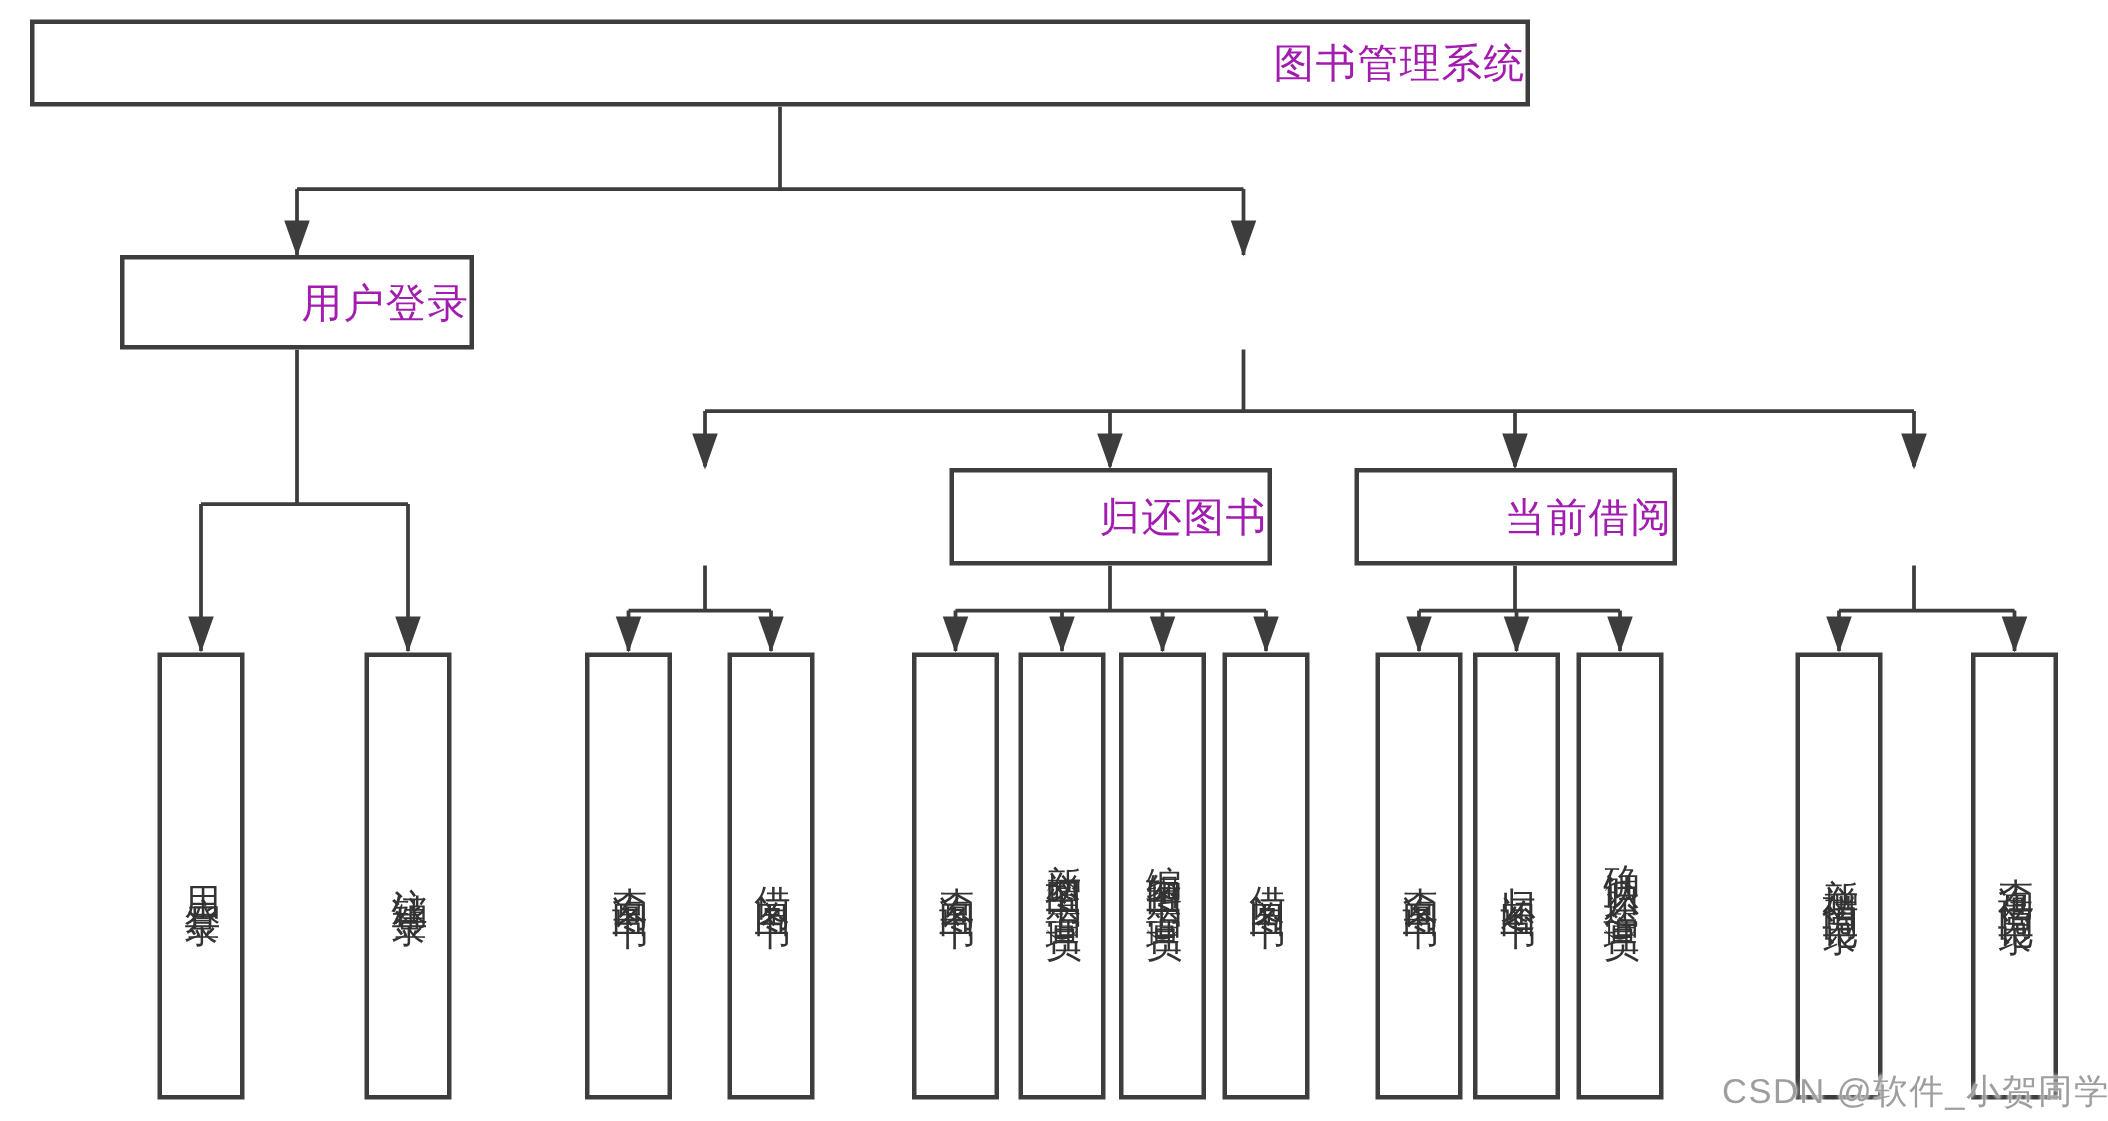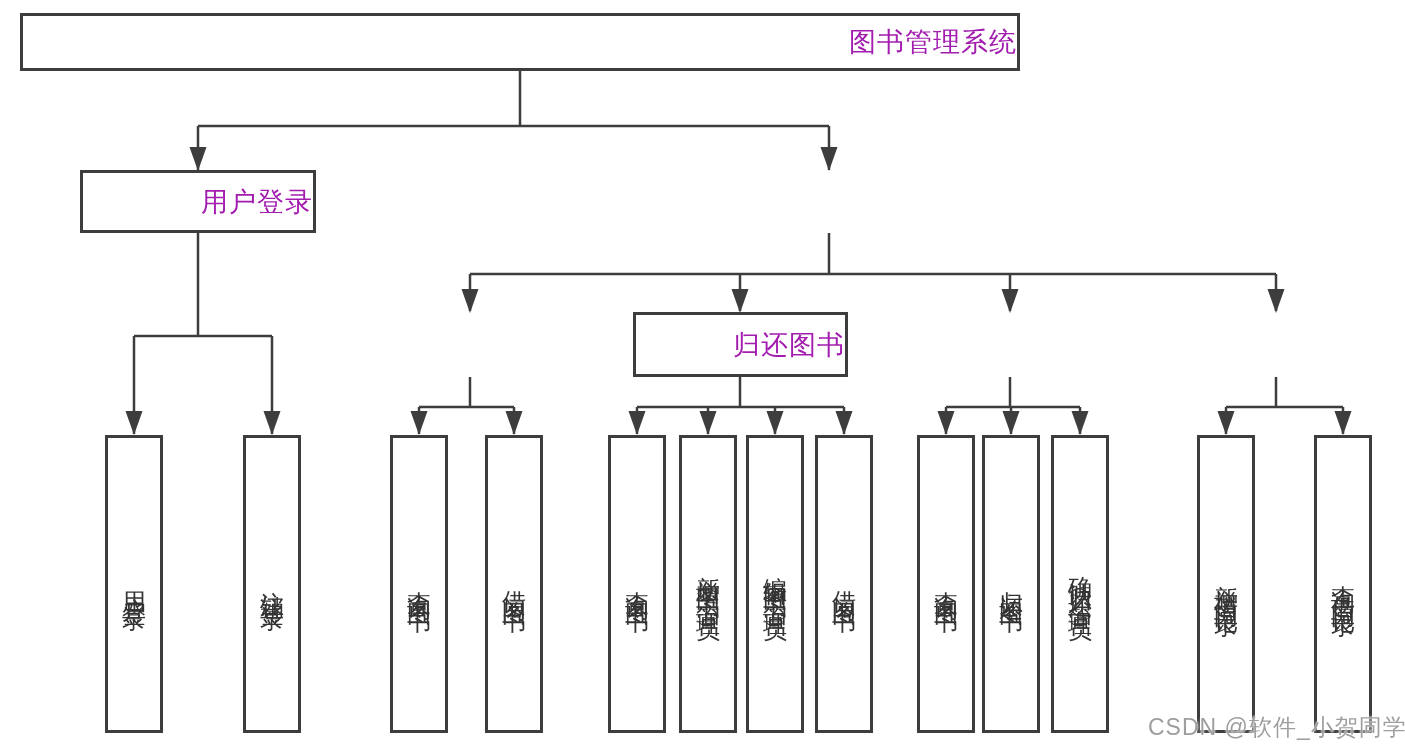--- a/index.html
+++ b/index.html
@@ -138,20 +138,23 @@
     <span>图书管理系统</span>
   </div>
 
   <div class="box" style="left:80px;top:170px;width:236px;height:63px">
     <span>用户登录</span>
   </div>
 
   <div class="box" style="left:633px;top:312px;width:215px;height:65px">
     <span>归还图书</span>
   </div>
+  <div class="box" style="left:903px;top:312px;width:215px;height:65px">
+    <span>当前借阅</span>
+  </div>
 
   <div class="vbox" style="left:105px;top:435px;width:58px;height:298px">
     <span class="vlabel">用户登录</span>
   </div>
   <div class="vbox" style="left:243px;top:435px;width:58px;height:298px">
     <span class="vlabel">注销登录</span>
   </div>
 
   <div class="vbox" style="left:390px;top:435px;width:58px;height:298px">
     <span class="vlabel">查询图书</span>

